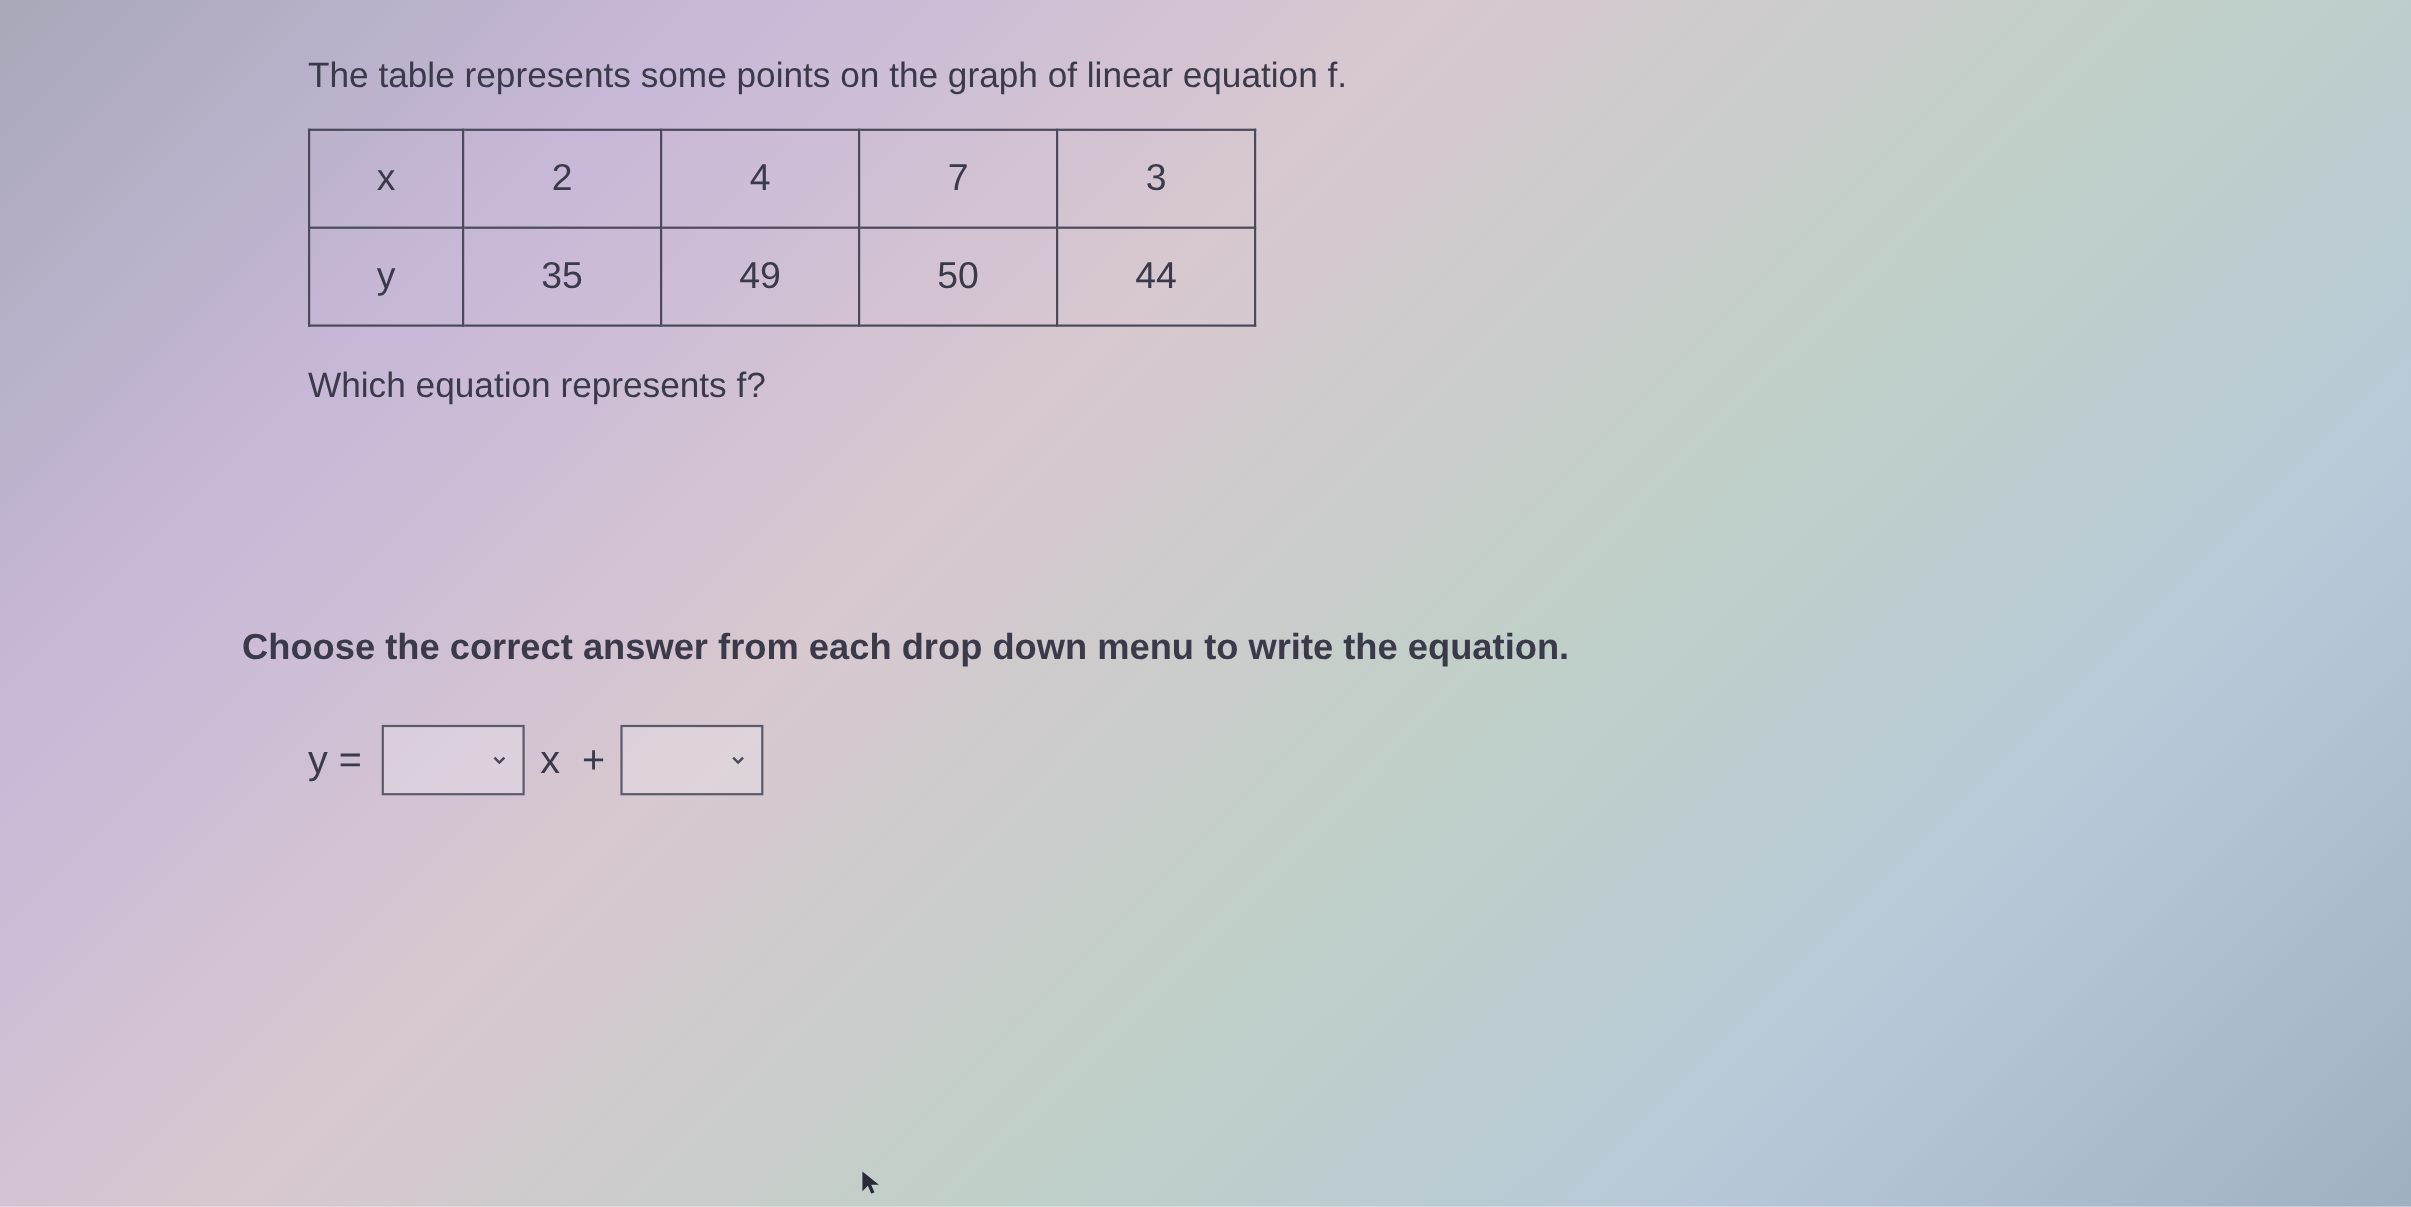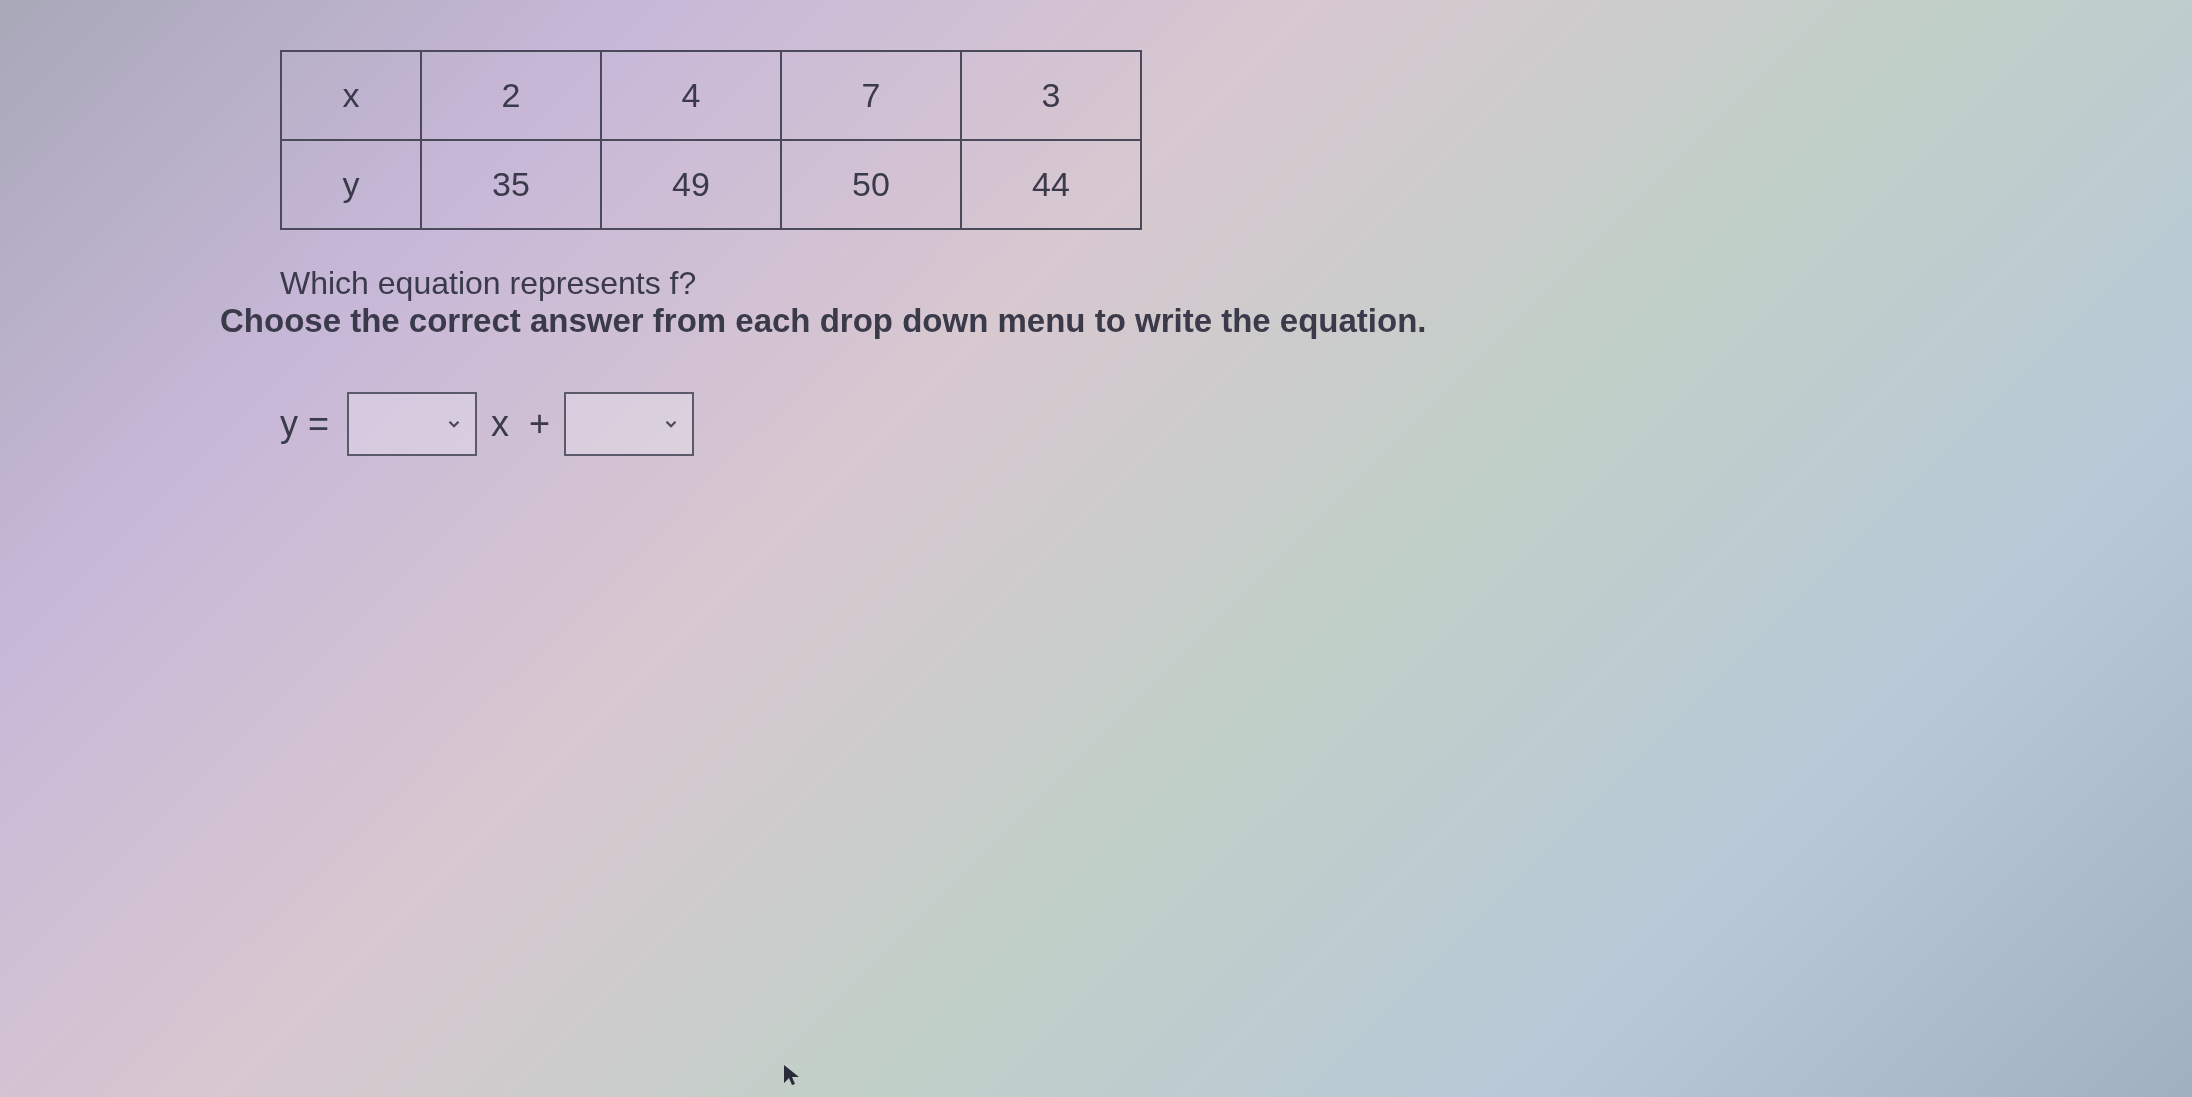--- a/index.html
+++ b/index.html
@@ -46,20 +46,21 @@
     
     .data-table td.label-cell {
       min-width: 140px;
       padding: 24px 40px;
     }
     
     .question-text {
       font-size: 32px;
       font-weight: 400;
       color: #3a3a4a;
+      margin-bottom: 200px;
     }
     
     .instruction-text {
       font-size: 33px;
       font-weight: 600;
       color: #3a3a4a;
       margin-left: -60px;
       margin-bottom: 52px;
     }
     
@@ -107,20 +108,21 @@
       position: absolute;
       bottom: 10px;
       left: 780px;
     }
   </style>
 </head>
 <body>
 
 <div class="content-area">
 
+  <p class="prompt-text">The table represents some points on the graph of linear equation f.</p>
 
   <table class="data-table">
     <tbody>
         <tr>
       <td class="label-cell">x</td>
       <td>2</td>
       <td>4</td>
       <td>7</td>
       <td>3</td>
     </tr>

